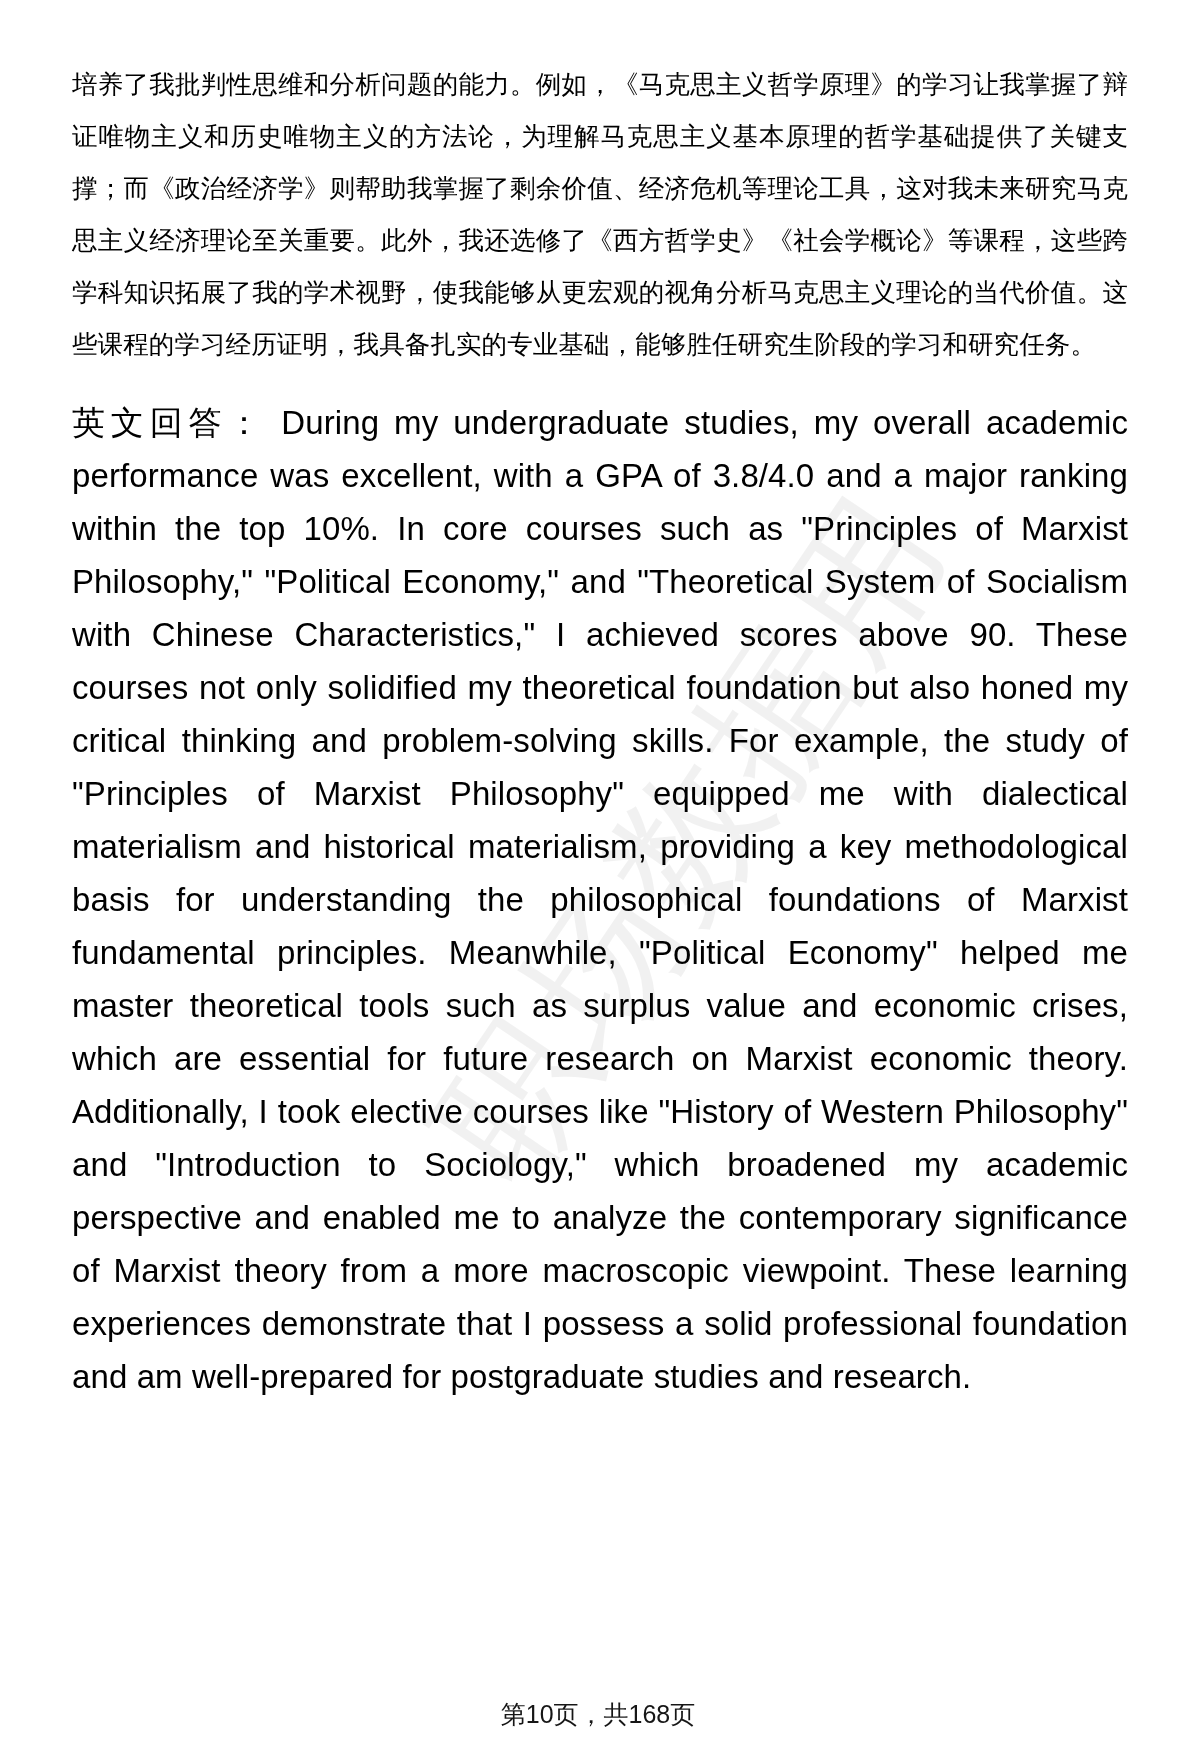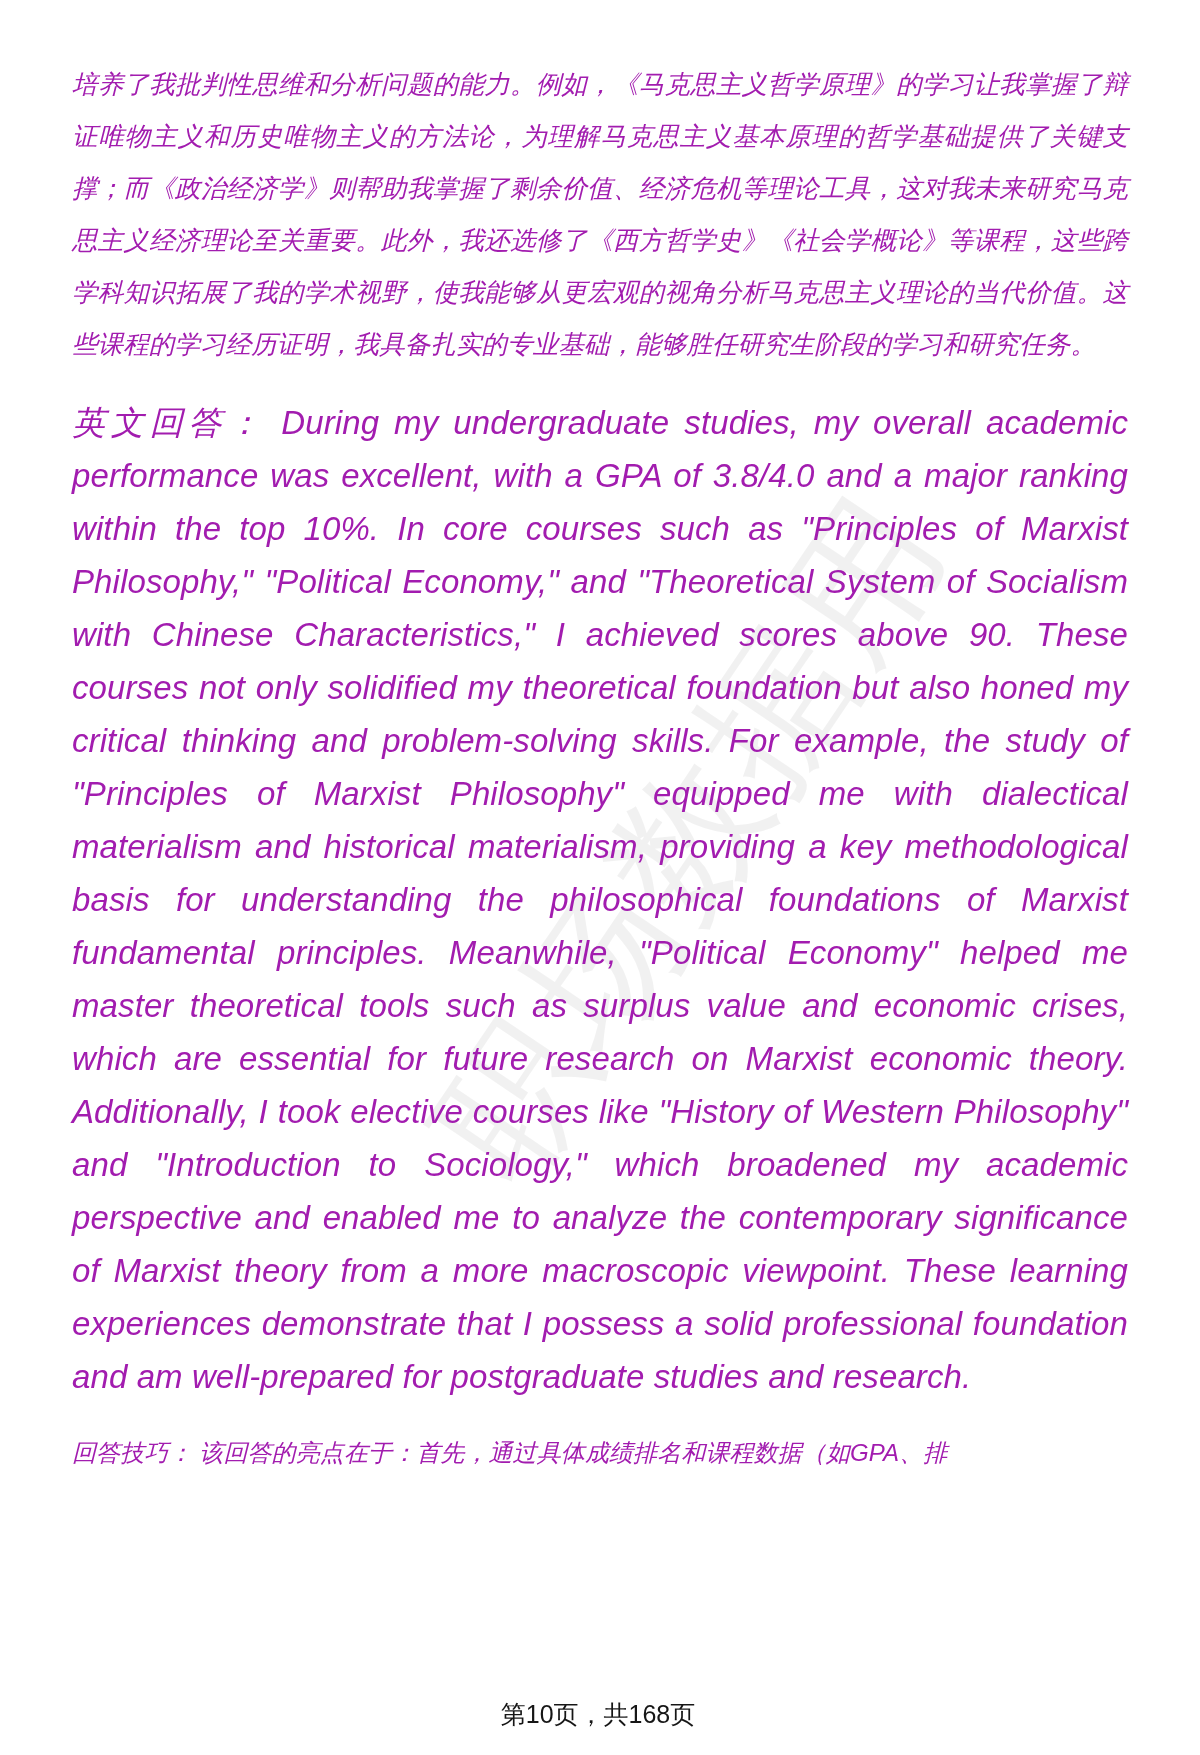--- a/index.html
+++ b/index.html
@@ -51,22 +51,21 @@
     position: relative;
     z-index: 3;
   }
   p.para {
     margin: 0 0 26px 0;
     font-size: 25.5px;
     line-height: 52px;
     text-align: justify;
     text-justify: inter-character;
     letter-spacing: 0.1px;
-    color: #a21caf;
-    font-style: italic;
+    color: #000000;
   }
   p.para.cn {
     text-indent: 0;
   }
   p.para.en {
     font-size: 33px;
     line-height: 53px;
   }
   p.para.tips {
     margin-bottom: 0;
@@ -95,21 +94,20 @@
   <div class="watermark">
     <span>职场数据用</span>
   </div>
 
   <div class="content">
 
     <p class="para cn"><span>培养了我批判性思维和分析问题的能力。例如，《马克思主义哲学原理》的学习让我掌握了辩证唯物主义和历史唯物主义的方法论，为理解马克思主义基本原理的哲学基础提供了关键支撑；而《政治经济学》则帮助我掌握了剩余价值、经济危机等理论工具，这对我未来研究马克思主义经济理论至关重要。此外，我还选修了《西方哲学史》《社会学概论》等课程，这些跨学科知识拓展了我的学术视野，使我能够从更宏观的视角分析马克思主义理论的当代价值。这些课程的学习经历证明，我具备扎实的专业基础，能够胜任研究生阶段的学习和研究任务。</span></p>
 
     <p class="para en"><span class="label">英文回答：</span> <span>During my undergraduate studies, my overall academic performance was excellent, with a GPA of 3.8/4.0 and a major ranking within the top 10%. In core courses such as "Principles of Marxist Philosophy," "Political Economy," and "Theoretical System of Socialism with Chinese Characteristics," I achieved scores above 90. These courses not only solidified my theoretical foundation but also honed my critical thinking and problem-solving skills. For example, the study of "Principles of Marxist Philosophy" equipped me with dialectical materialism and historical materialism, providing a key methodological basis for understanding the philosophical foundations of Marxist fundamental principles. Meanwhile, "Political Economy" helped me master theoretical tools such as surplus value and economic crises, which are essential for future research on Marxist economic theory. Additionally, I took elective courses like "History of Western Philosophy" and "Introduction to Sociology," which broadened my academic perspective and enabled me to analyze the contemporary significance of Marxist theory from a more macroscopic viewpoint. These learning experiences demonstrate that I possess a solid professional foundation and am well-prepared for postgraduate studies and research.</span></p>
 
-    <p class="para cn tips"><span class="label">回答技巧：</span> <span>该回答的亮点在于：首先，通过具体成绩排名和课程数据（如GPA、排</span></p>
 
   </div>
 
   <div class="footer">
     <span>第10页，共168页</span>
   </div>
 
 </div>
 
 </body></html>

